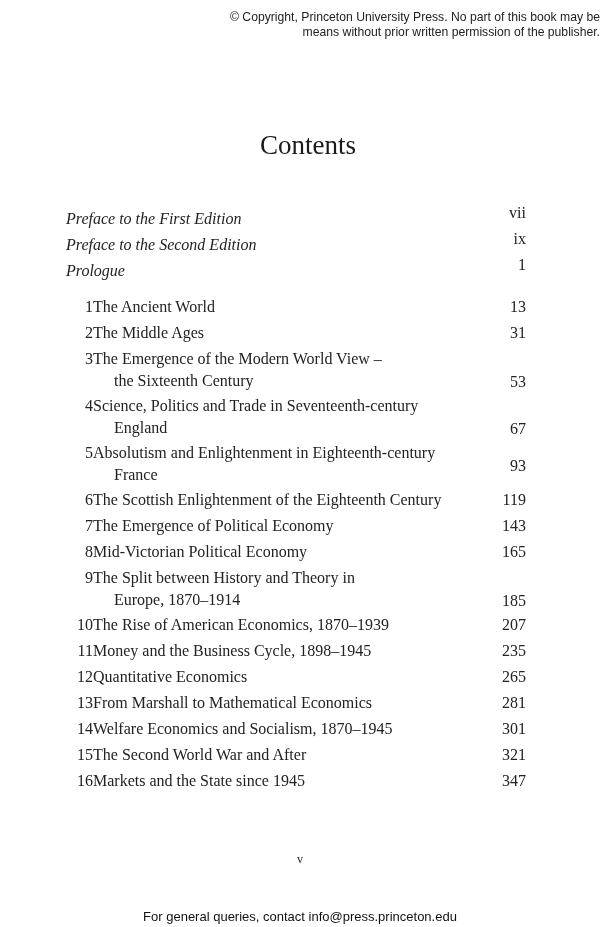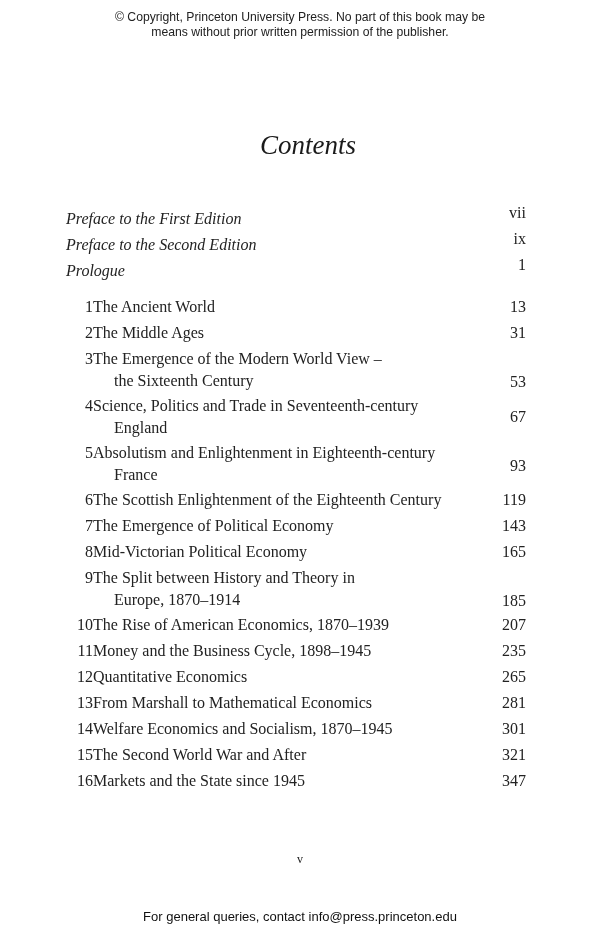--- a/index.html
+++ b/index.html
@@ -1,26 +1,26 @@
 <!DOCTYPE html>
 <html><head>
 <meta charset="utf-8">
 <style>
   html, body { margin: 0; padding: 0; background: #ffffff; }
   body { width: 600px; height: 927px; position: relative; overflow: hidden; color: #1a1a1a; }
   .copyright {
     position: absolute; left: 0; right: 0; top: 10px;
-    text-align: center; font-family: "Liberation Sans", sans-serif;
+    text-align: right; font-family: "Liberation Sans", sans-serif;
     font-size: 12.2px; line-height: 15px; color: #222;
   }
   .copyright div { white-space: nowrap; }
   .title {
     position: absolute; left: 16px; right: 0; top: 130px;
     text-align: center; font-family: "Liberation Serif", serif;
-    font-style: italic; font-size: 27px; color: #1a1a1a;
+    font-size: 27px; color: #1a1a1a;
   }
   .toc { position: absolute; left: 66px; width: 460px; top: 0; }
   .row { position: absolute; left: 0; width: 460px; font-family: "Liberation Serif", serif; font-size: 16px; line-height: 20px; color: #222; }
   .row .num { position: absolute; right: 433px; text-align: right; white-space: nowrap; }
   .row .text { position: absolute; left: 27px; white-space: nowrap; }
   .row .text.front { left: 0; font-style: italic; margin-top: 6px; }
   .row .cont { position: absolute; left: 48px; white-space: nowrap; }
   .row .page { position: absolute; right: 0; text-align: right; white-space: nowrap; }
   .folio {
     position: absolute; left: 0; right: 0; top: 852px; text-align: center;
@@ -69,21 +69,21 @@
   <div class="row" style="top:349px">
     <span class="num">3</span>
     <span class="text">The Emergence of the Modern World View –</span>
     <span class="cont" style="top:22px">the Sixteenth Century</span>
     <span class="page" style="top:23px">53</span>
   </div>
   <div class="row" style="top:396px">
     <span class="num">4</span>
     <span class="text">Science, Politics and Trade in Seventeenth-century</span>
     <span class="cont" style="top:22px">England</span>
-    <span class="page" style="top:11px">67</span>
+    <span class="page" style="top:23px">67</span>
   </div>
   <div class="row" style="top:443px">
     <span class="num">5</span>
     <span class="text">Absolutism and Enlightenment in Eighteenth-century</span>
     <span class="cont" style="top:22px">France</span>
     <span class="page" style="top:13px">93</span>
   </div>
   <div class="row" style="top:490px">
     <span class="num">6</span>
     <span class="text">The Scottish Enlightenment of the Eighteenth Century</span>

